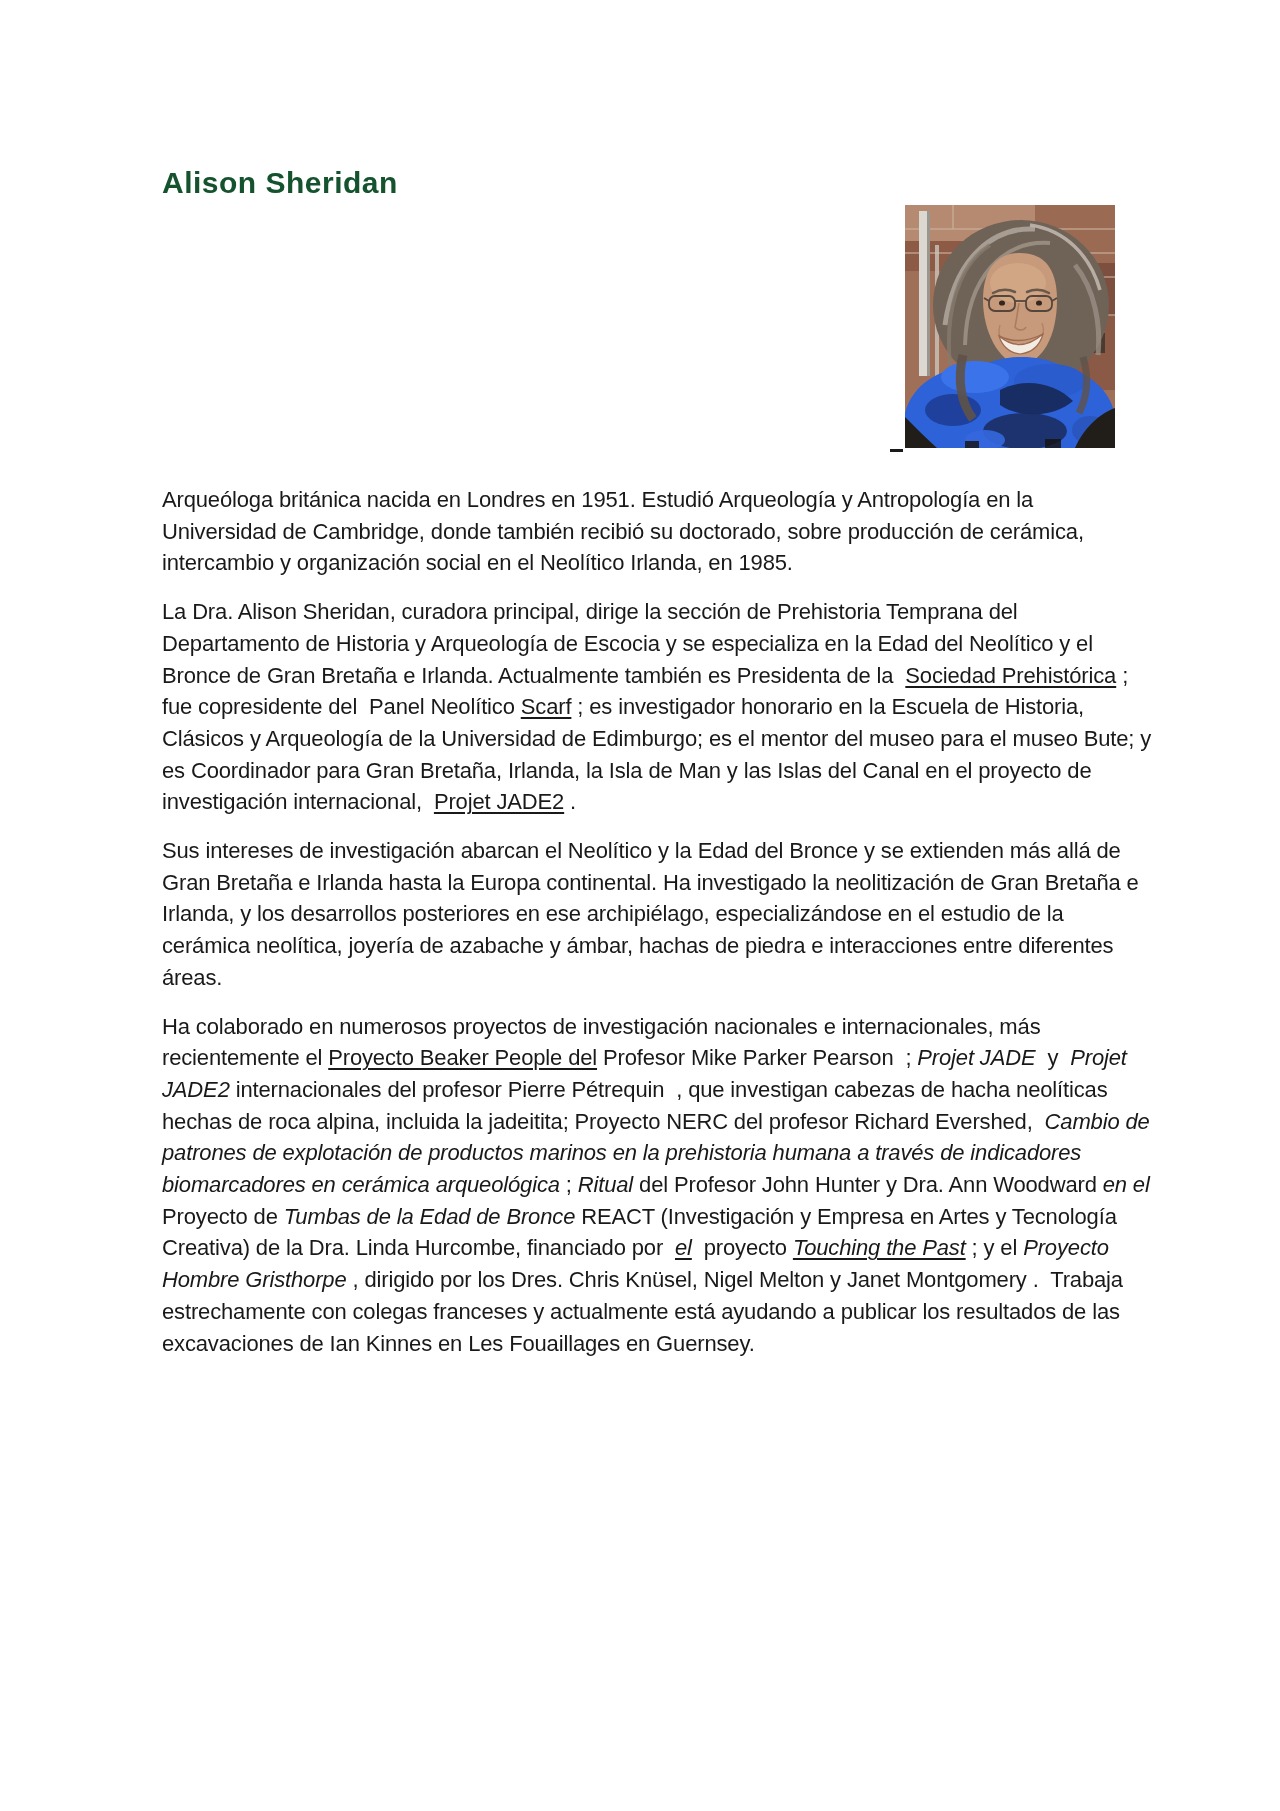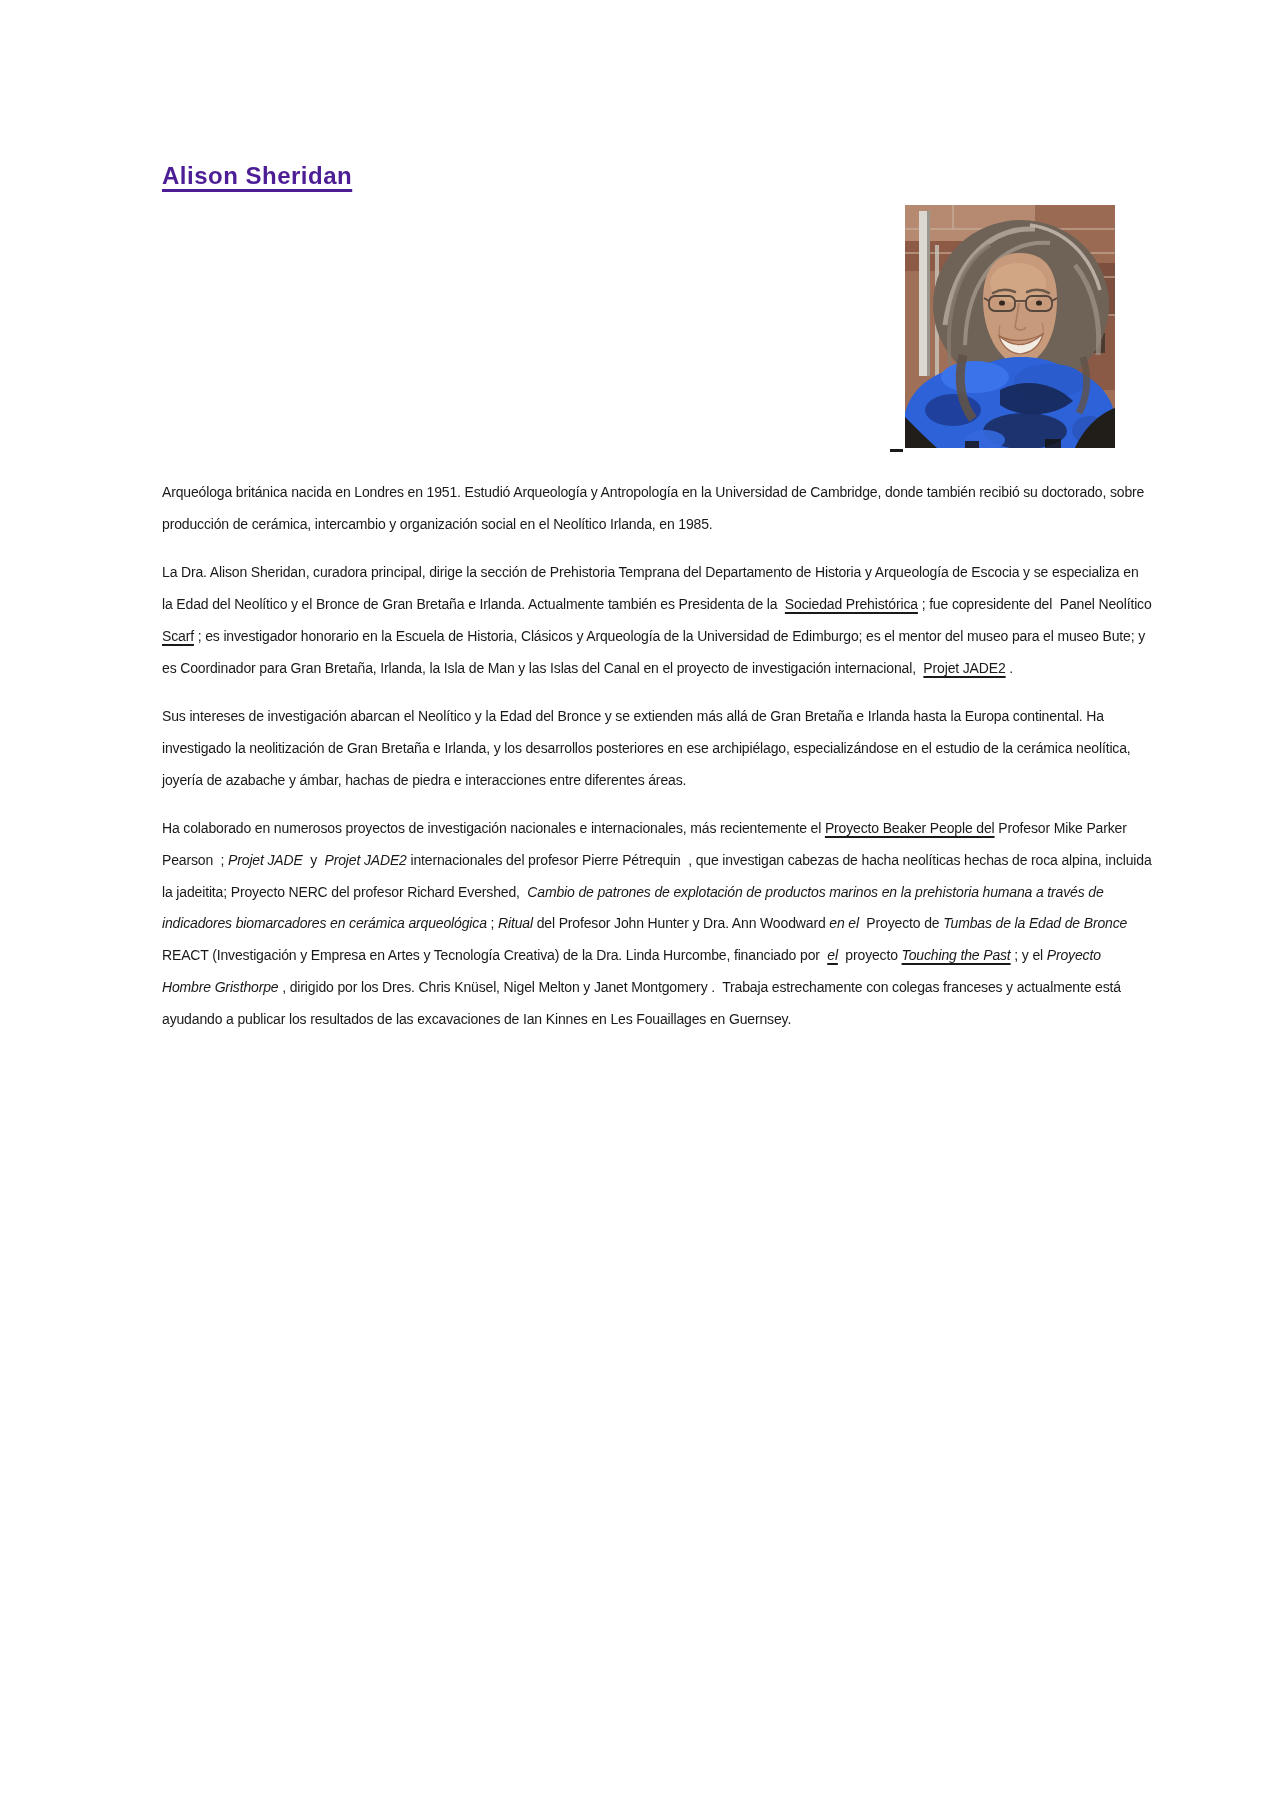--- a/index.html
+++ b/index.html
@@ -7,48 +7,47 @@
     position:relative;
     width:1280px;height:1811px;
     background:#ffffff;
     font-family:"Liberation Sans", sans-serif;
     color:#191919;
     overflow:hidden;
   }
   .doc-title{
     position:absolute;
     left:162px;top:146px;
-    font-size:24px;
+    font-size:30px;
     font-weight:700;
     letter-spacing:0.5px;
-    text-decoration:underline;
     text-decoration-thickness:2.5px;
     text-underline-offset:5px;
-    color:#4c1d95;
+    color:#14532d;
   }
   .photo-wrap{
     position:absolute;
     left:905px;top:205px;
     width:210px;height:243px;
     line-height:0;
   }
   .anchor-dash{
     position:absolute;
     left:890px;top:449px;
     width:13px;height:3px;
     background:#1a1a1a;
   }
   .doc-body{
     position:absolute;
     left:162px;top:469px;
     width:990px;
   }
   .para{
-    margin:8px 0 17px 0;
-    font-size:14px;
+    margin:15px 0 17px 0;
+    font-size:22px;
     line-height:31.7px;
     letter-spacing:-0.15px;
     white-space:pre-wrap;
     color:#191919;
   }
   .para .i{font-style:italic;text-align:right;}
   .para .u{
     text-decoration:underline;
     text-decoration-thickness:1.5px;
     text-underline-offset:3px;

